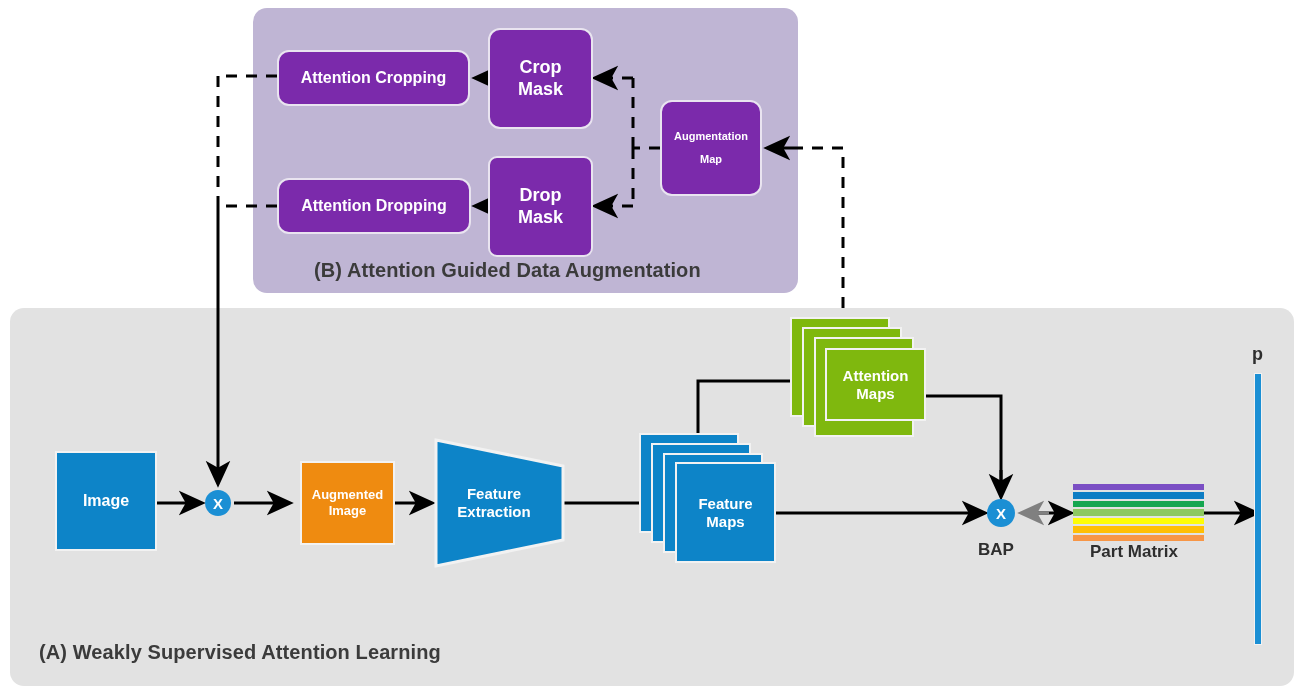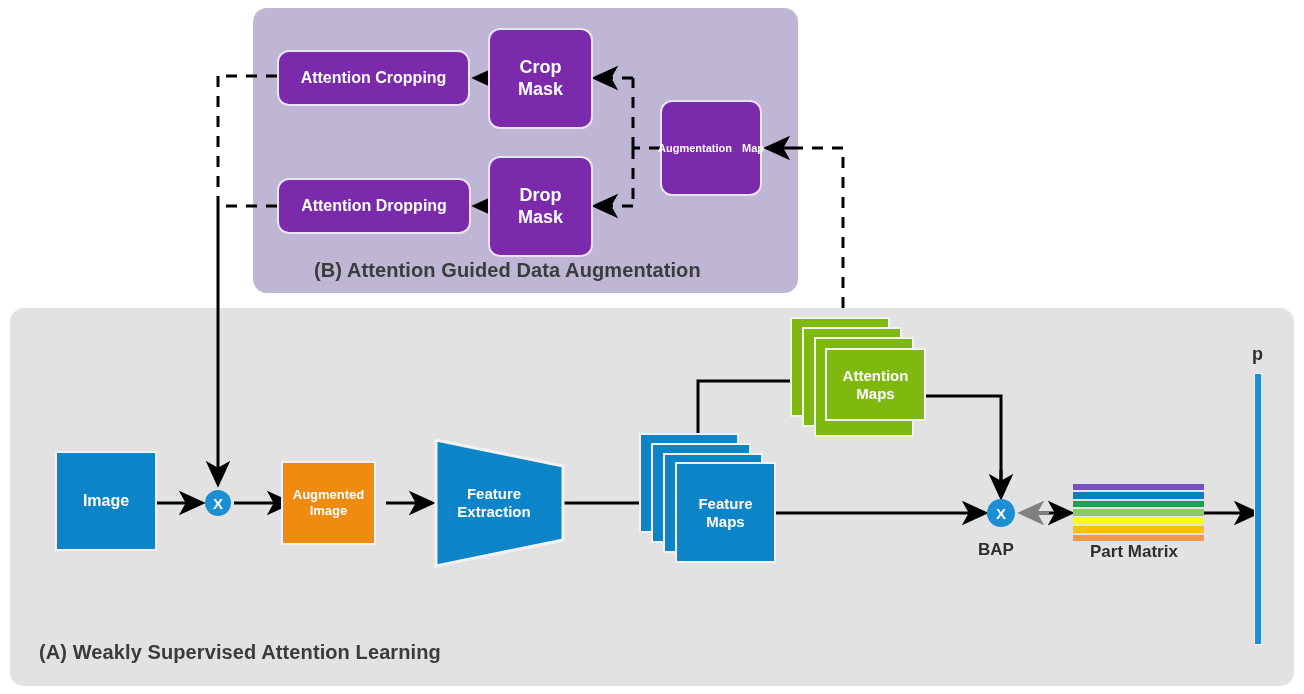--- a/index.html
+++ b/index.html
@@ -182,41 +182,41 @@
 
   <div class="abs pnode" style="left:277px; top:178px; width:194px; height:56px; font-size:16px;">
     <span>Attention Dropping</span>
   </div>
 
   <div class="abs pnode" style="left:488px; top:28px; width:105px; height:101px; font-size:18px; flex-direction:column;">
     <span>Crop</span>
     <span>Mask</span>
   </div>
 
-  <div class="abs pnode" style="left:488px; top:156px; width:105px; height:101px; font-size:18px; flex-direction:column;">
+  <div class="abs pnode" style="left:488px; top:156px; width:105px; height:101px; font-size:18px; flex-direction:column;border-radius:9px;">
     <span>Drop</span>
     <span>Mask</span>
   </div>
 
-  <div class="abs pnode" style="left:660px; top:100px; width:102px; height:96px; font-size:11px; flex-direction:row;gap:10px;">
+  <div class="abs pnode" style="left:660px; top:100px; width:102px; height:96px; font-size:11px; flex-direction:column;gap:10px;">
     <span>Augmentation</span>
     <span>Map</span>
   </div>
 
   <div class="abs panel-caption" style="left:272px; top:259px;margin-left:42px;">(B) Attention Guided Data Augmentation</div>
 
   <div class="abs boxnode blue" style="left:55px; top:451px; width:102px; height:100px; font-size:16px;">
     <span>Image</span>
   </div>
 
   <div class="abs opcircle" style="left:205px; top:490px; width:26px; height:26px;">
     <span>X</span>
   </div>
 
-  <div class="abs boxnode orange" style="left:281px; top:461px; width:95px; height:84px; font-size:13px; flex-direction:column;">
+  <div class="abs boxnode orange" style="left:300px; top:461px; width:95px; height:84px; font-size:13px; flex-direction:column;">
     <span>Augmented</span>
     <span>Image</span>
   </div>
 
   <div class="abs" style="left:434px; top:438px; width:132px; height:130px;">
     <svg width="132" height="130" viewBox="0 0 132 130" style="position:absolute; left:0; top:0;">
       <polygon points="2,2 129,28 129,102 2,128" fill="#0d84c8" stroke="#f2f2f2" stroke-width="3"></polygon>
     </svg>
     <div class="trapezoid" style="position:absolute; left:0; top:0; width:120px; height:130px; font-size:15px; flex-direction:column;">
       <span>Feature</span>

